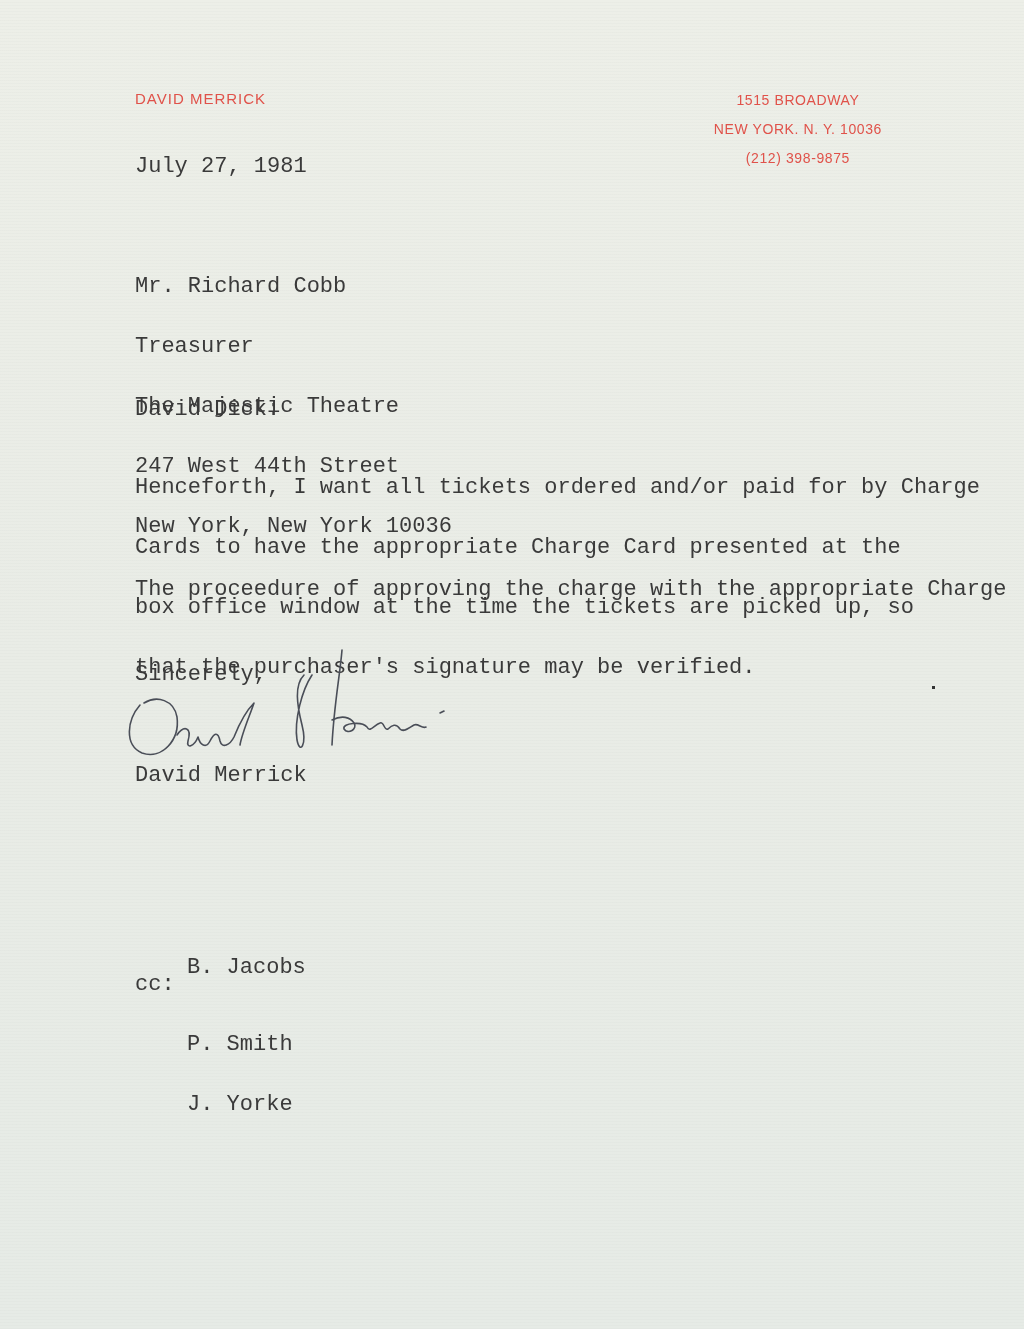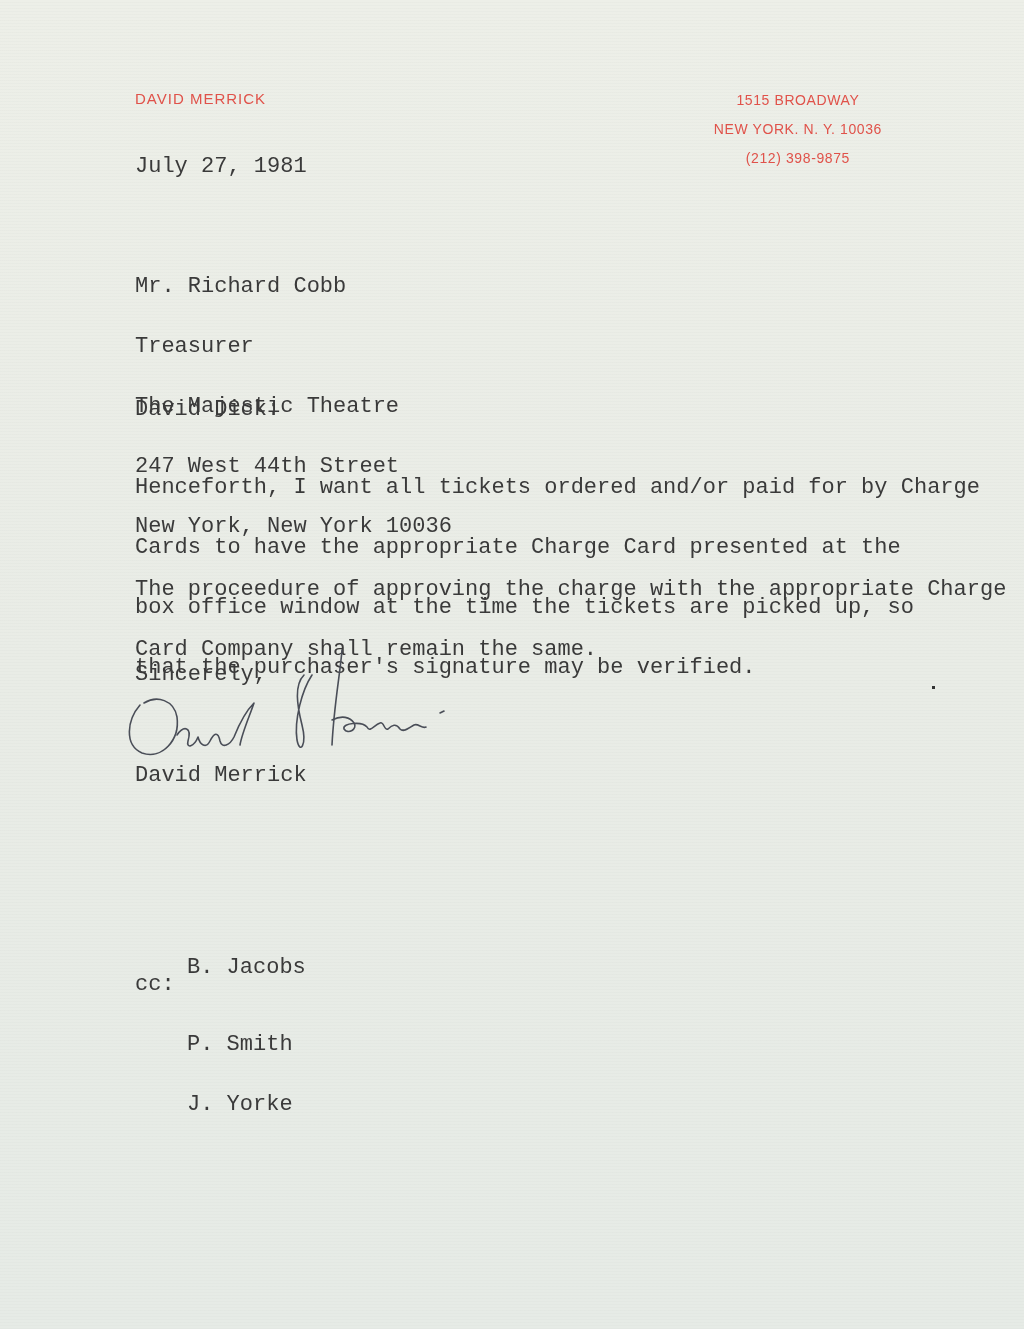--- a/index.html
+++ b/index.html
@@ -66,21 +66,20 @@
 
 <div class="t block p1">
   <div>Henceforth, I want all tickets ordered and/or paid for by Charge</div>
   <div>Cards to have the appropriate Charge Card presented at the</div>
   <div>box office window at the time the tickets are picked up, so</div>
   <div>that the purchaser's signature may be verified.</div>
 </div>
 
 <div class="t block p2">
   <div>The proceedure of approving the charge with the appropriate Charge</div>
-  <div>Card Company shall remain the same.</div>
 </div>
 
 <div class="t closing">Sincerely,</div>
 
 <svg class="sig" viewBox="0 0 350 125" fill="none" stroke="#4a4e58" stroke-width="1.6" stroke-linecap="round" stroke-linejoin="round">
   <path d="M18 60 C5 75, 2 100, 20 108 C40 115, 58 95, 55 72 C52 55, 35 50, 22 58"></path>
   <path d="M55 90 C62 80, 70 82, 66 96 C64 104, 72 102, 76 92 C78 100, 84 104, 88 96 C92 88, 96 86, 98 96 C100 104, 108 100, 112 92 C120 72, 128 62, 132 58 C128 70, 120 88, 118 100"></path>
   <path d="M182 30 C172 40, 175 60, 180 80 C185 100, 178 110, 175 95 C172 75, 180 45, 190 30"></path>
   <path d="M220 5 C218 30, 212 60, 210 100"></path>
   <path d="M210 75 C220 70, 228 72, 232 78 C236 84, 226 90, 222 84 C220 78, 240 76, 245 82 C248 88, 252 80, 258 78 C262 76, 262 86, 266 84 C270 80, 274 78, 278 84 C282 88, 288 82, 292 80 C296 78, 300 84, 304 82"></path>

